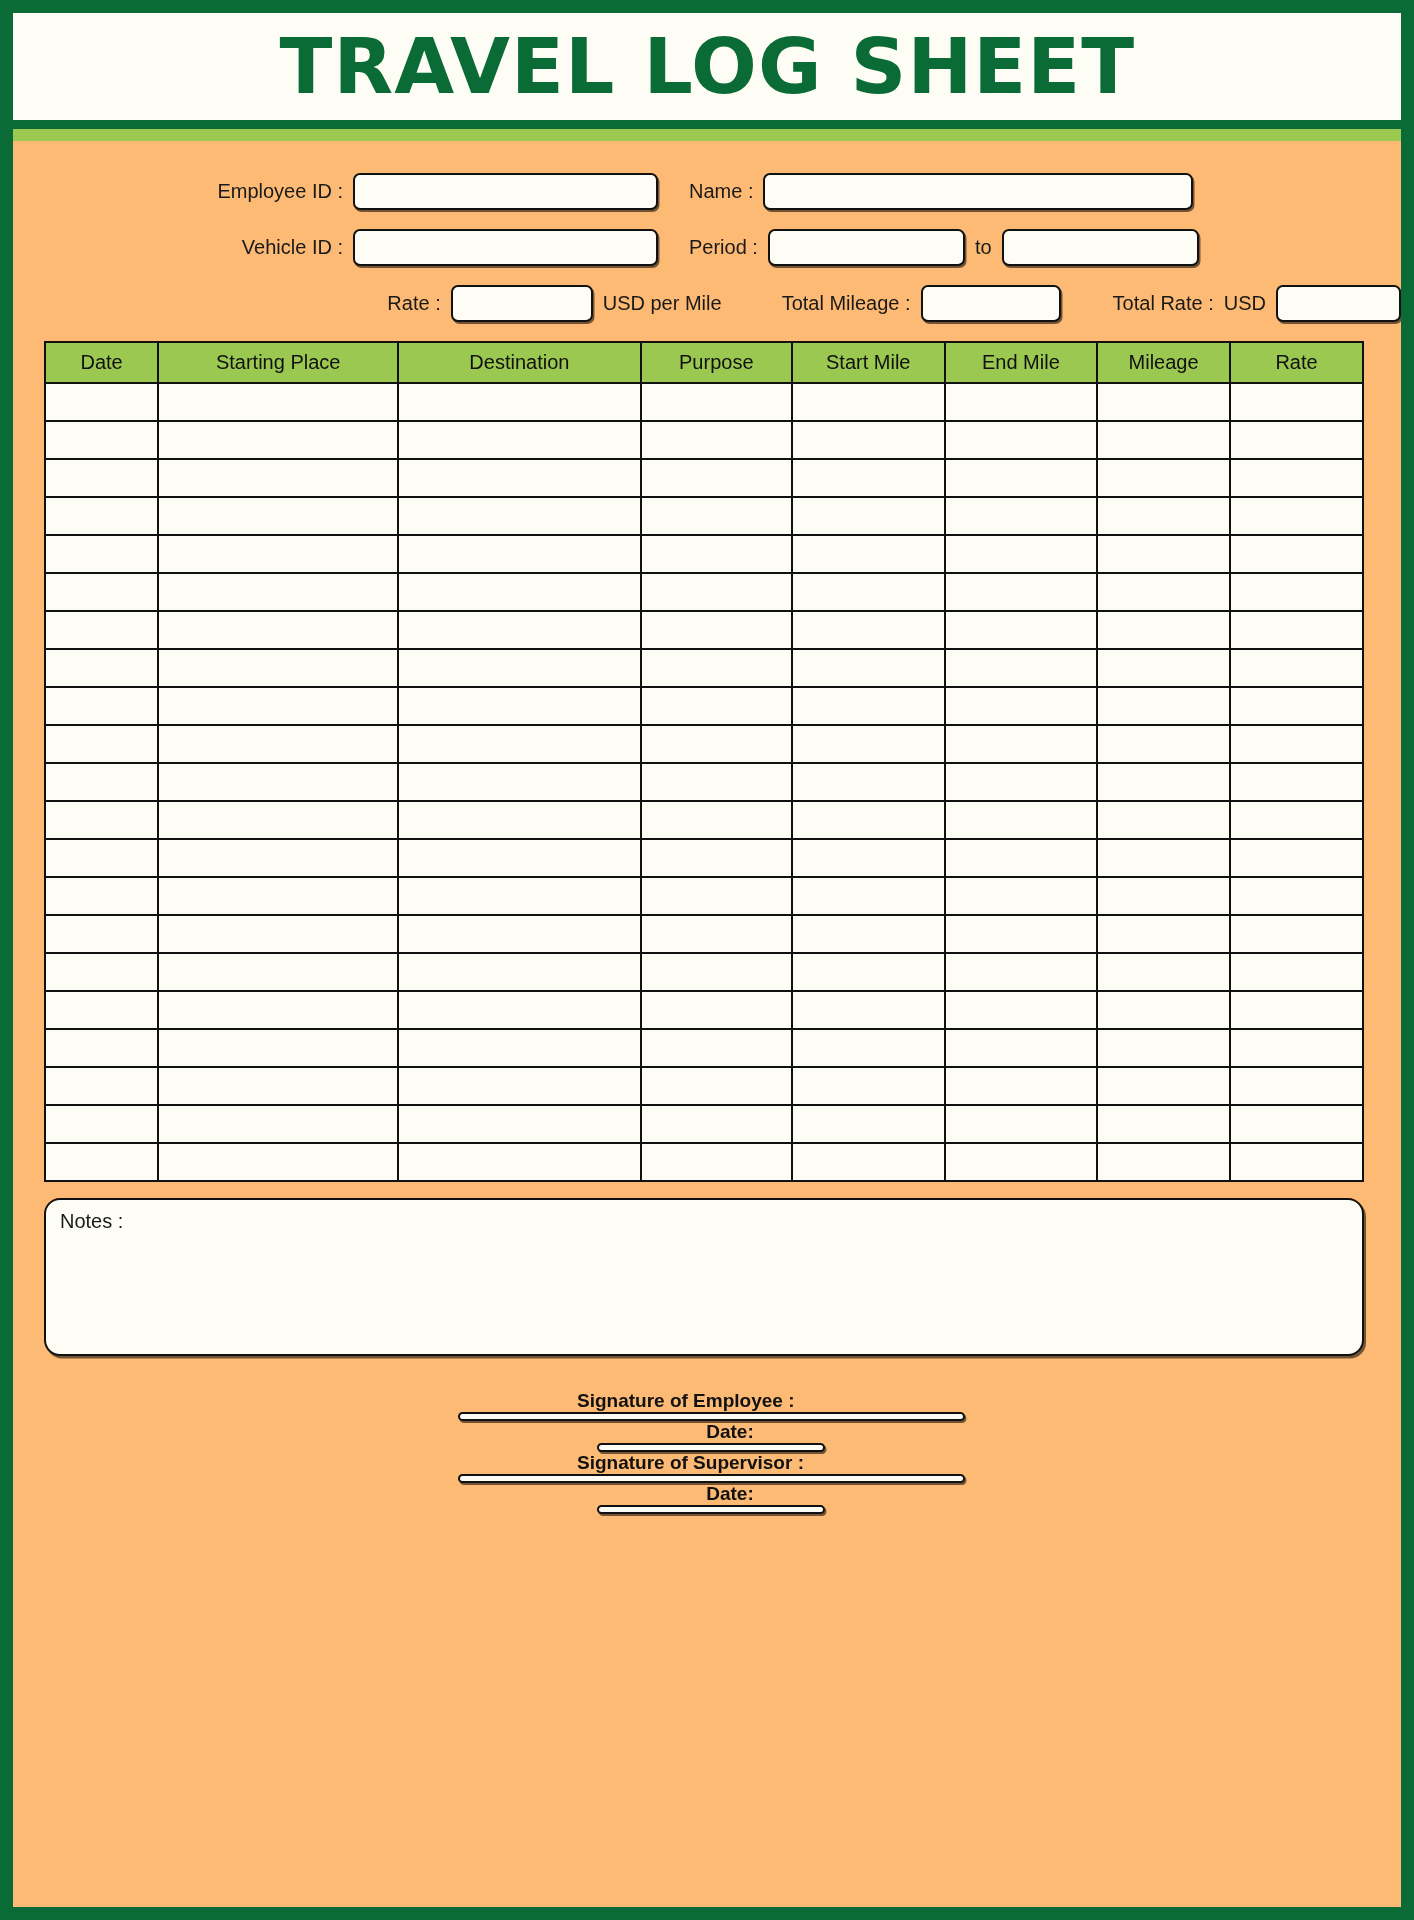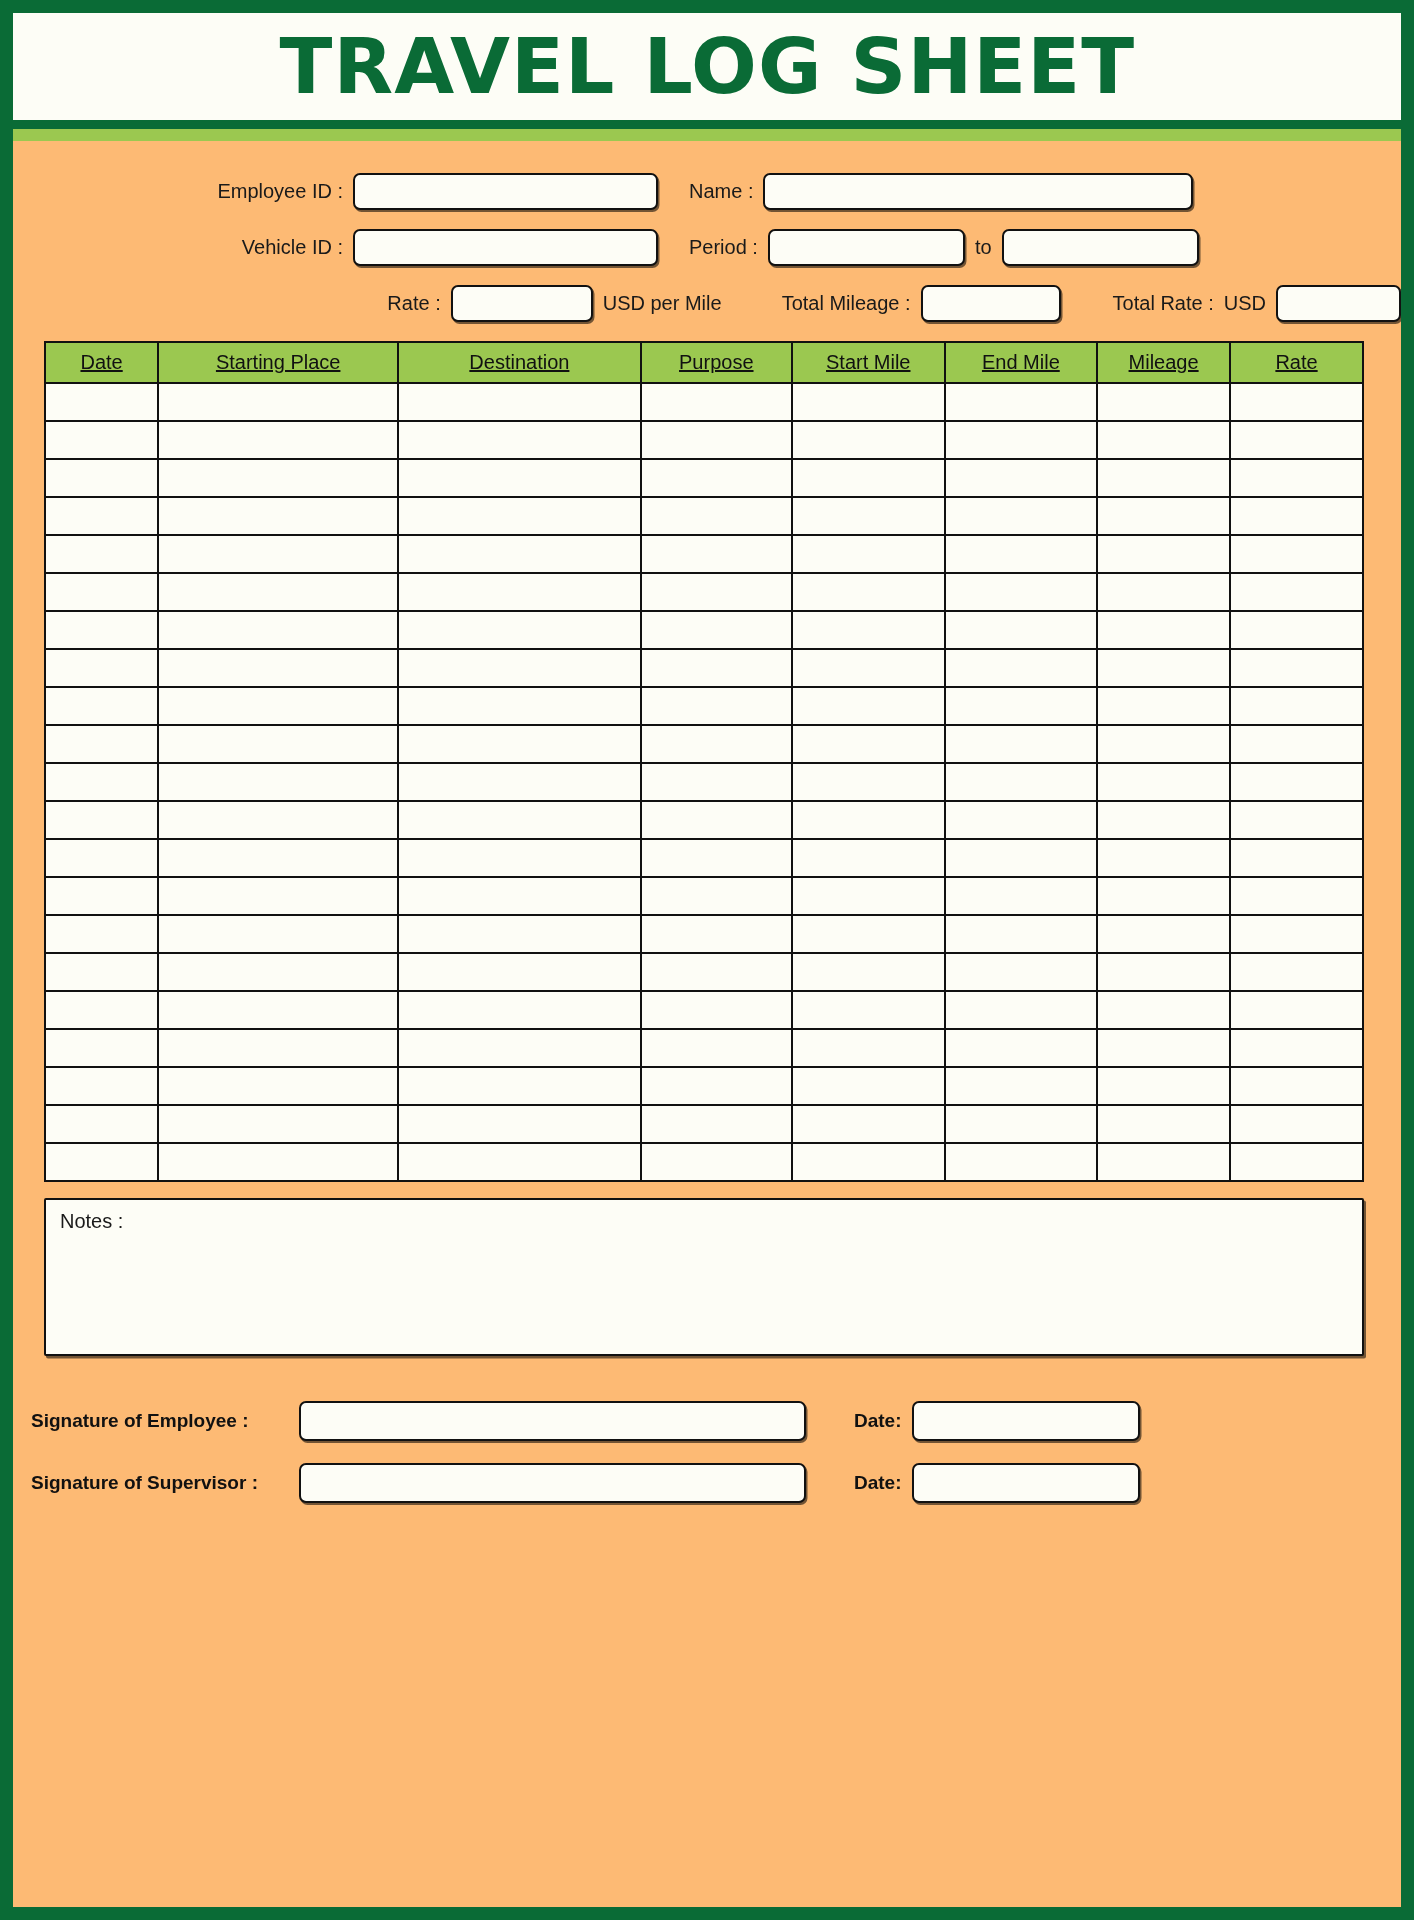--- a/index.html
+++ b/index.html
@@ -124,48 +124,48 @@
     table-layout: fixed;
   }
   table.log th {
     background: #9bc850;
     border: 2.5px solid #111;
     height: 41px;
     font-size: 20px;
     font-weight: normal;
     color: #111;
     text-align: center;
-    text-decoration: underline;
   }
   table.log td {
     border: 2.2px solid #111;
     height: 38px;
     background: #fdfdf6;
   }
 
   
   .notes {
     margin: 16px 31px 0 31px;
     width: 1320px;
     height: 158px;
     border: 2.5px solid #111;
-    border-radius: 2px;
+    border-radius: 16px;
     background: #fdfdf6;
     box-shadow: 2px 2.5px 0 rgba(0,0,0,0.55);
     padding: 10px 14px;
   }
   .notes-label { font-size: 20px; color: #1a1a1a; }
 
   
   .sig-area { padding: 34px 0 0 0; }
   .sig-row {
     display: flex;
     align-items: center;
     height: 62px;
-    padding-left: 18px;
+    padding-left: 8px;
+    flex-direction: column;
   }
   .sig-label {
     width: 268px;
     text-align: left;
     font-size: 19px;
     font-weight: bold;
     color: #111;
   }
   .sig-date-label {
     font-size: 19px;

